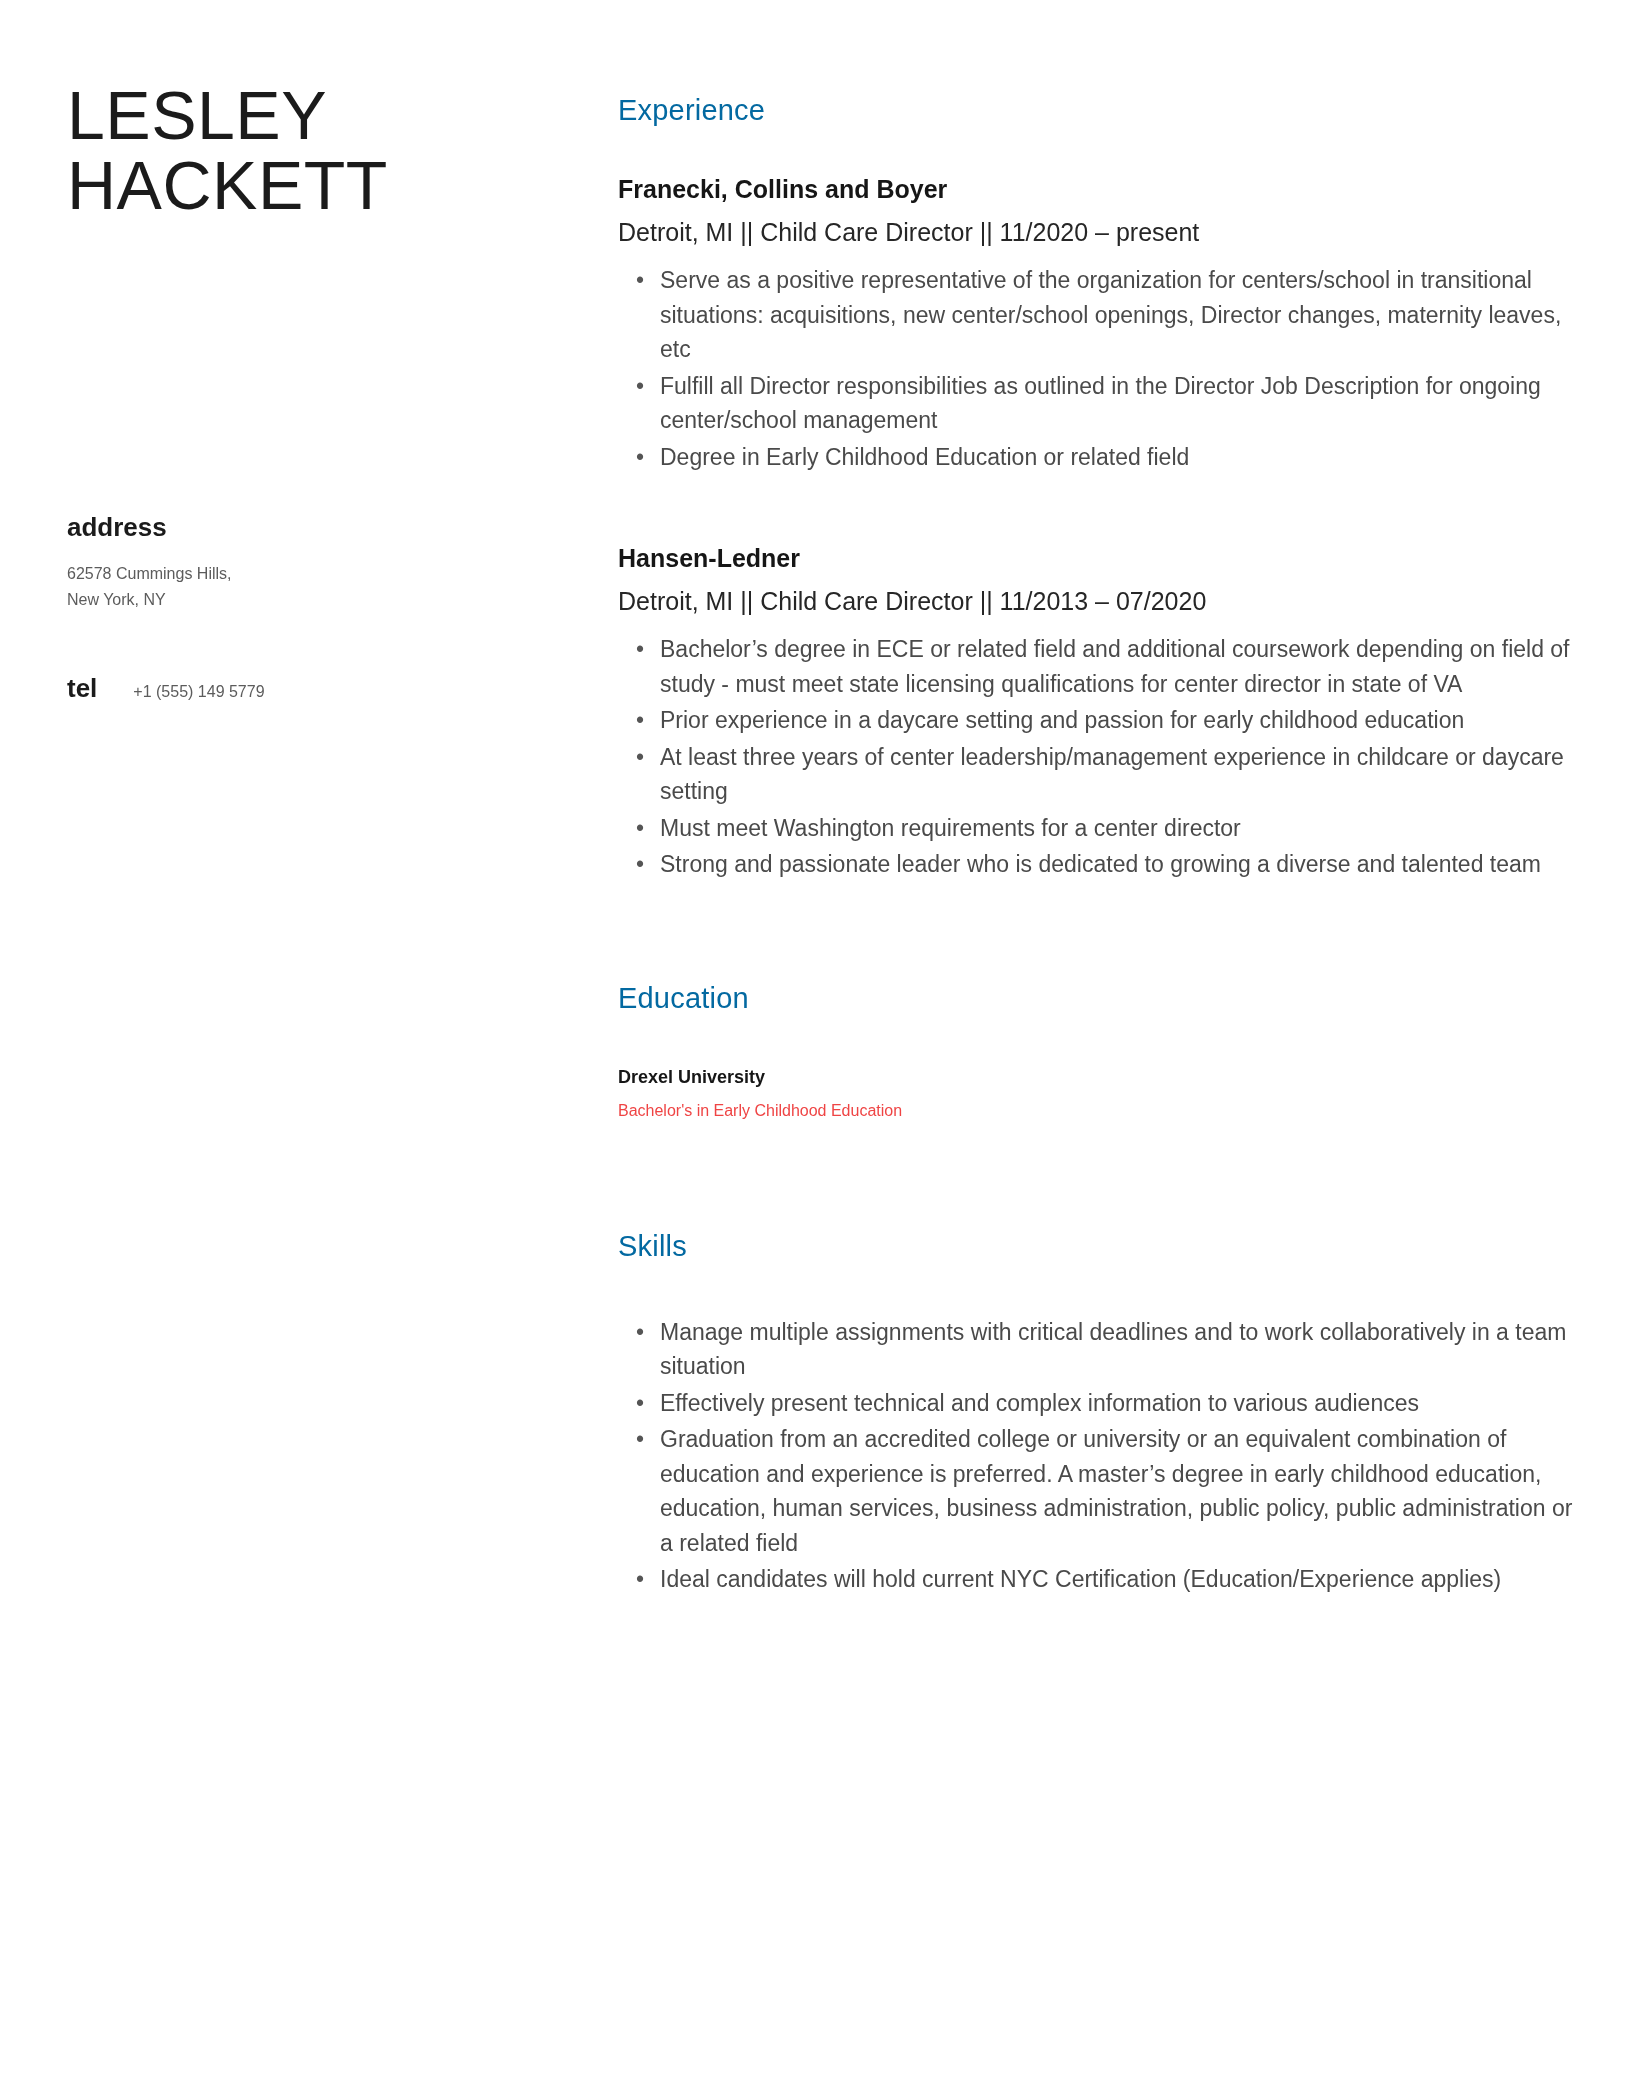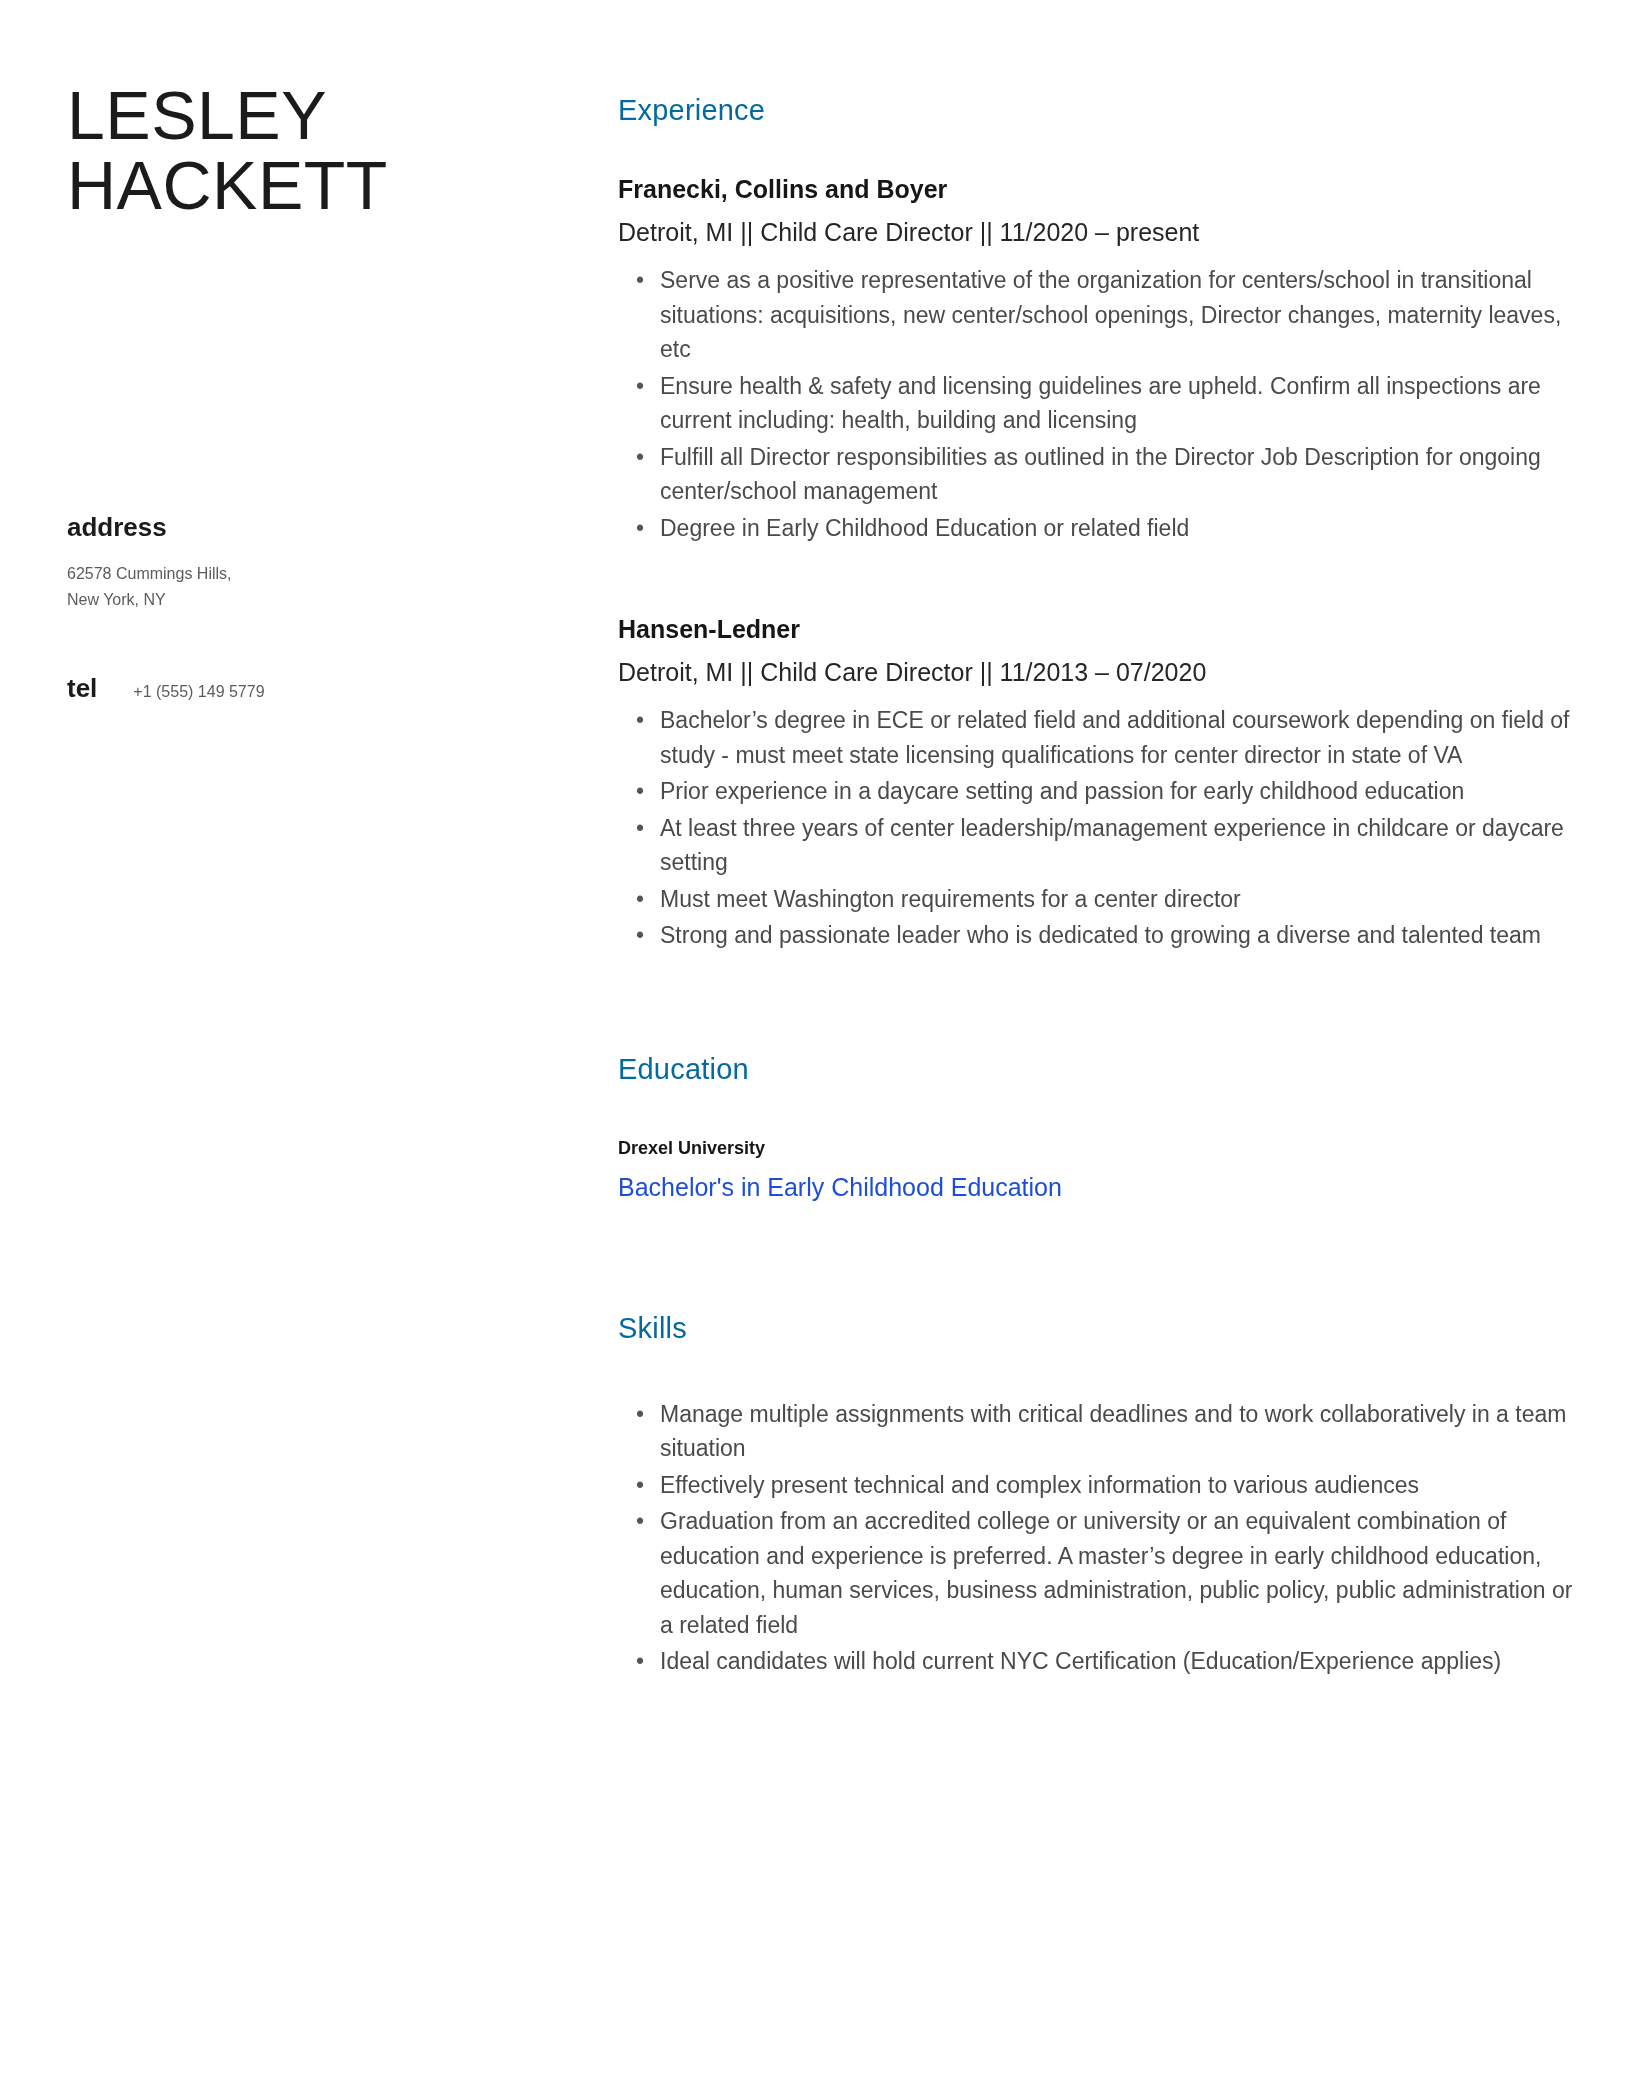--- a/index.html
+++ b/index.html
@@ -99,23 +99,23 @@
   }
   .section-education { margin-top: 100px; }
   .edu-school {
     margin-top: 52px;
     font-size: 18px;
     font-weight: 700;
     color: #161616;
     margin-bottom: 14px;
   }
   .edu-degree {
-    font-size: 25px;
+    font-size: 16px;
     font-weight: 400;
-    color: #1d4ed8;
+    color: #ef4444;
   }
   .section-skills { margin-top: 110px; }
   .section-skills ul.bullets { margin-top: 52px; }
 </style>
 </head>
 <body>
 
 <div class="page">
 
   <div class="sidebar">
@@ -139,21 +139,20 @@
   <div class="main">
 
     <div class="section-experience">
       <div class="section-title">Experience</div>
 
       <div class="job">
         <div class="job-company">Franecki, Collins and Boyer</div>
         <div class="job-meta">Detroit, MI || Child Care Director || 11/2020 – present</div>
         <ul class="bullets">
           <li>Serve as a positive representative of the organization for centers/school in transitional situations: acquisitions, new center/school openings, Director changes, maternity leaves, etc</li>
-          <li>Ensure health &amp; safety and licensing guidelines are upheld. Confirm all inspections are current including: health, building and licensing</li>
           <li>Fulfill all Director responsibilities as outlined in the Director Job Description for ongoing center/school management</li>
           <li>Degree in Early Childhood Education or related field</li>
         </ul>
       </div>
 
       <div class="job">
         <div class="job-company">Hansen-Ledner</div>
         <div class="job-meta">Detroit, MI || Child Care Director || 11/2013 – 07/2020</div>
         <ul class="bullets">
           <li>Bachelor’s degree in ECE or related field and additional coursework depending on field of study - must meet state licensing qualifications for center director in state of VA</li>

